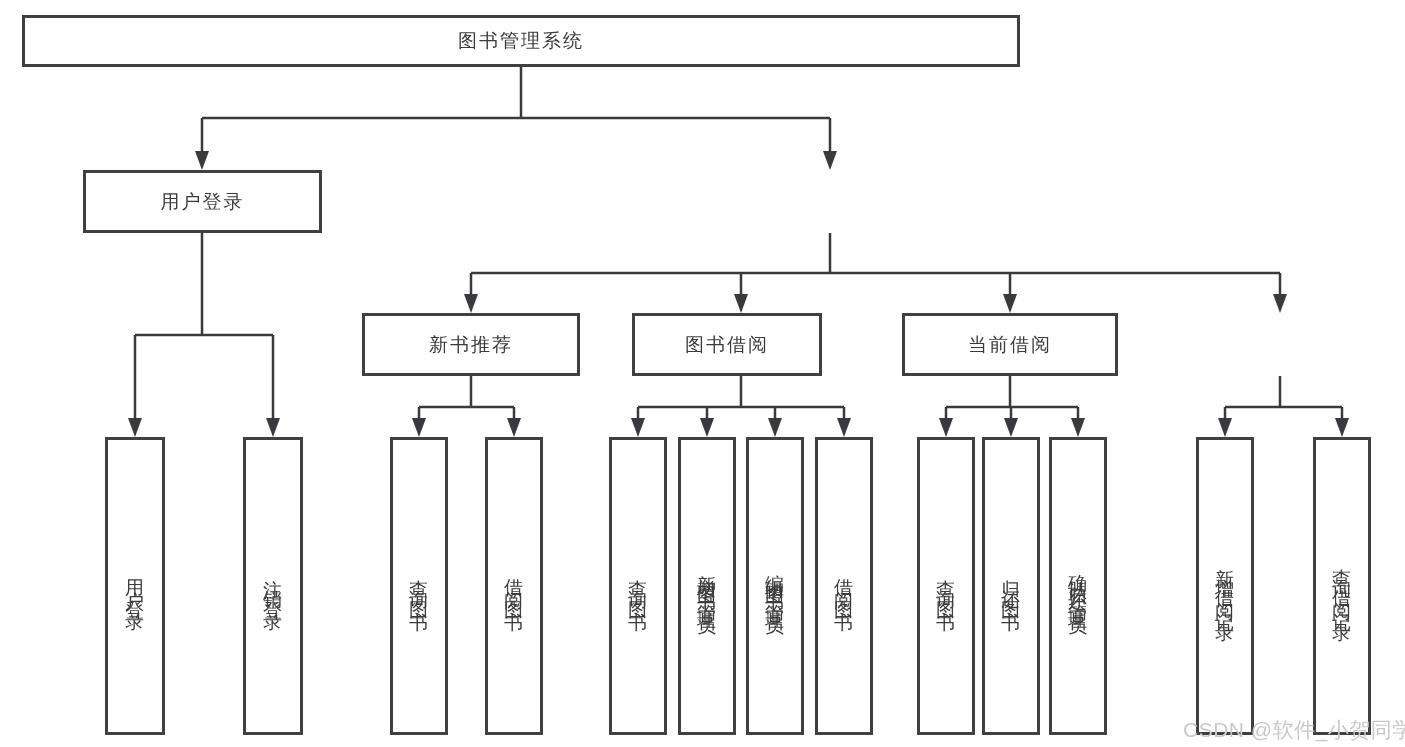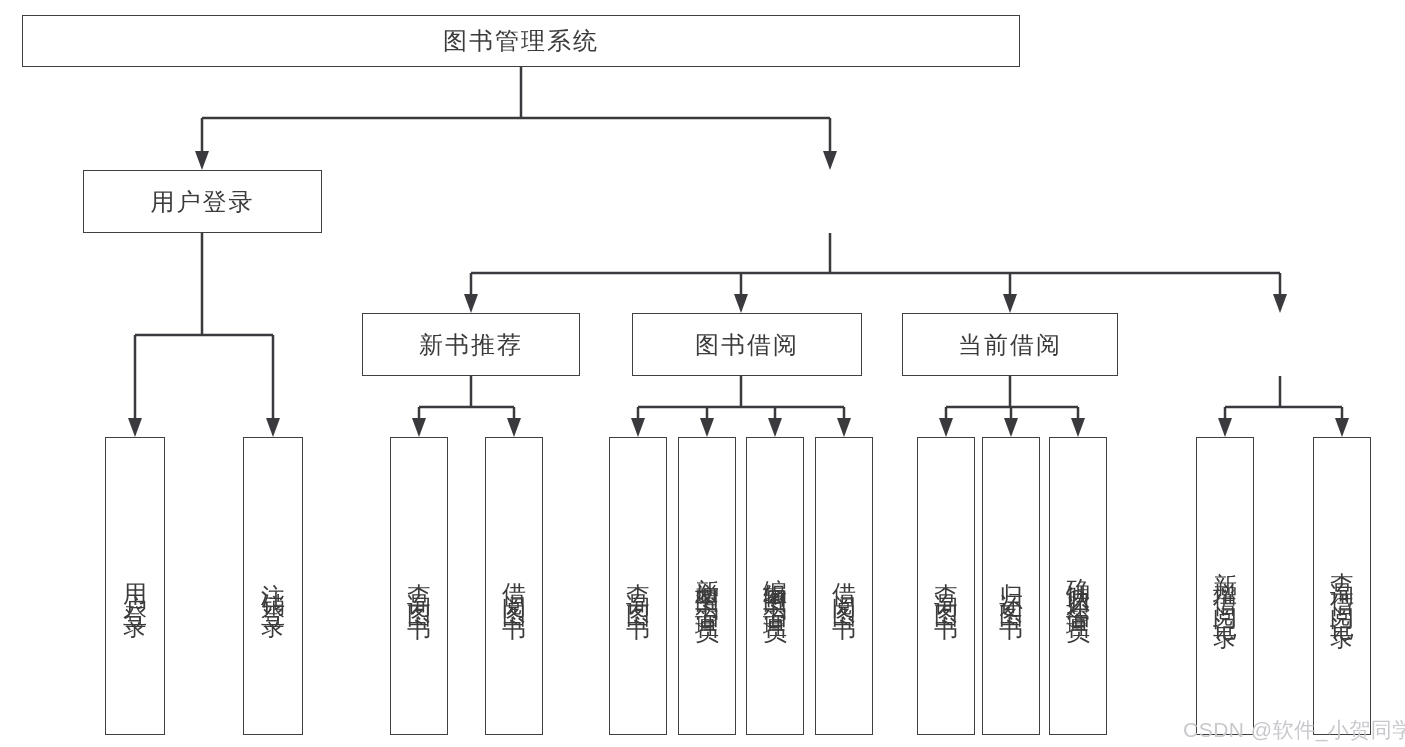--- a/index.html
+++ b/index.html
@@ -18,24 +18,24 @@
   .connectors {
     position: absolute;
     left: 0; top: 0;
     width: 1405px; height: 747px;
   }
   .box {
     position: absolute;
     display: flex;
     align-items: center;
     justify-content: center;
-    border: 1px solid #404040;
+    border: 3px solid #404040;
     background: #ffffff;
     color: #3b3b3b;
-    font-size: 24px;
+    font-size: 19px;
     text-align: center;
   }
   .box.h .lbl { letter-spacing: 2px; }
   .box.v .lbl {
     writing-mode: vertical-rl;
     text-orientation: mixed;
     letter-spacing: 11px;
     line-height: 1;
   }
   .box.v .lbl.tight { letter-spacing: 6px; }
@@ -101,21 +101,21 @@
     <span class="lbl">图书管理系统</span>
   </div>
 
   <div class="box h" style="left:83px; top:170px; width:239px; height:63px">
     <span class="lbl">用户登录</span>
   </div>
 
   <div class="box h" style="left:362px; top:313px; width:218px; height:63px">
     <span class="lbl">新书推荐</span>
   </div>
-  <div class="box h" style="left:632px; top:313px; width:230px; height:63px">
+  <div class="box h" style="left:632px; top:313px; width:190px; height:63px">
     <span class="lbl">图书借阅</span>
   </div>
   <div class="box h" style="left:902px; top:313px; width:216px; height:63px">
     <span class="lbl">当前借阅</span>
   </div>
 
   <div class="box v" style="left:105px; top:437px; width:60px; height:298px">
     <span class="lbl">用户登录</span>
   </div>
   <div class="box v" style="left:243px; top:437px; width:60px; height:298px">

